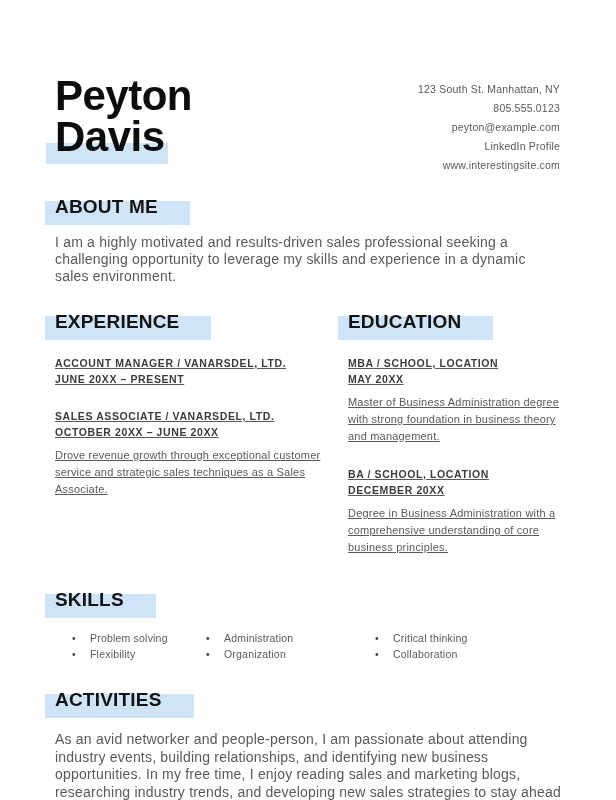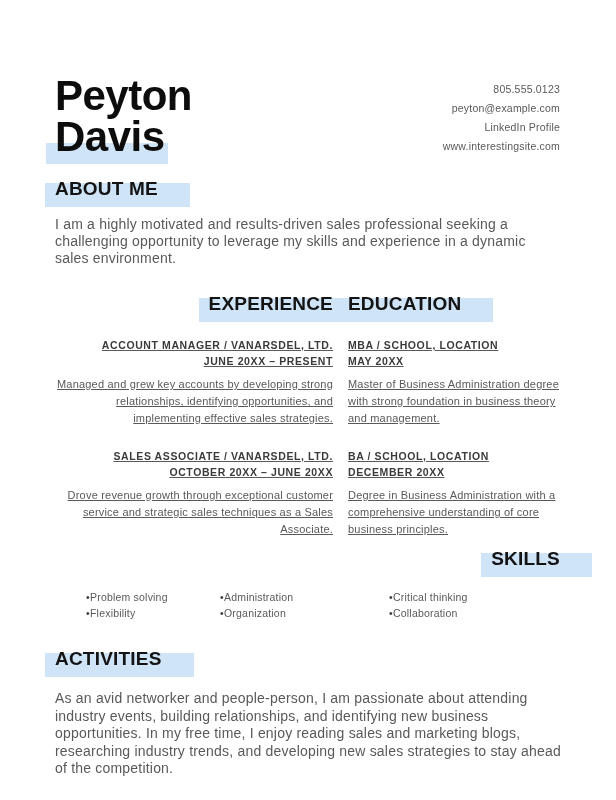--- a/index.html
+++ b/index.html
@@ -48,32 +48,32 @@
   
   .para {
     font-size:14px; line-height:17px; color:#595959; letter-spacing:0.2px;
   }
 
   .sec-about { margin-top:21px; }
   .sec-about .para { margin-top:16px; width:507px; }
 
   
   .cols { display:flex; margin-top:26px; }
-  .col-left  { width:278px; margin-right:15px;text-align:right; }
+  .col-left  { width:278px; margin-right:15px; }
   .col-right { flex:1; }
   .entry { margin-top:22px;text-decoration:underline; }
   .entry + .entry { margin-top:21px; }
   .entry-title {
     font-size:10.5px; font-weight:bold; line-height:16px;
     color:#3b3b3b; letter-spacing:0.6px;
   }
   .entry-desc { margin-top:7px; font-size:11px; line-height:17px; color:#595959; letter-spacing:0.2px; }
 
   
-  .sec-skills { margin-top:10px;text-align:right; }
+  .sec-skills { margin-top:33px; }
   .skills-row { display:flex; margin-top:20px; }
   .skill-col { list-style:none; }
   .skill-col-1 { width:151px; padding-left:17px; }
   .skill-col-2 { width:169px; }
   .skill-col-3 { flex:1; }
   .skill-item { display:flex; font-size:10.5px; line-height:15.5px; color:#595959; letter-spacing:0.2px; }
   .bullet { width:18px; color:#3b3b3b; font-size:10.5px; }
 
   
   .sec-activities { margin-top:27px; }
@@ -83,41 +83,41 @@
 <body>
 
 <div class="page">
 
   <div class="header">
     <div class="name">
       <span class="line">Peyton</span><br>
       <span class="line line-last">Davis</span>
     </div>
     <div class="contact">
+      <div>123 South St. Manhattan, NY</div>
       <div>805.555.0123</div>
       <div>peyton@example.com</div>
       <div>LinkedIn Profile</div>
       <div>www.interestingsite.com</div>
     </div>
   </div>
 
   <div class="sec-about">
     <span class="sec-h">ABOUT ME</span>
     <div class="para">I am a highly motivated and results-driven sales professional seeking a challenging opportunity to leverage my skills and experience in a dynamic sales environment.</div>
   </div>
 
   <div class="cols">
 
     <div class="col-left">
       <span class="sec-h">EXPERIENCE</span>
 
       <div class="entry">
         <div class="entry-title">ACCOUNT MANAGER / VANARSDEL, LTD.</div>
         <div class="entry-title">JUNE 20XX – PRESENT</div>
-        <div class="entry-desc">Managed and grew key accounts by developing strong relationships, identifying opportunities, and implementing effective sales strategies.</div>
       </div>
 
       <div class="entry">
         <div class="entry-title">SALES ASSOCIATE / VANARSDEL, LTD.</div>
         <div class="entry-title">OCTOBER 20XX – JUNE 20XX</div>
         <div class="entry-desc">Drove revenue growth through exceptional customer service and strategic sales techniques as a Sales Associate.</div>
       </div>
     </div>
 
     <div class="col-right">

